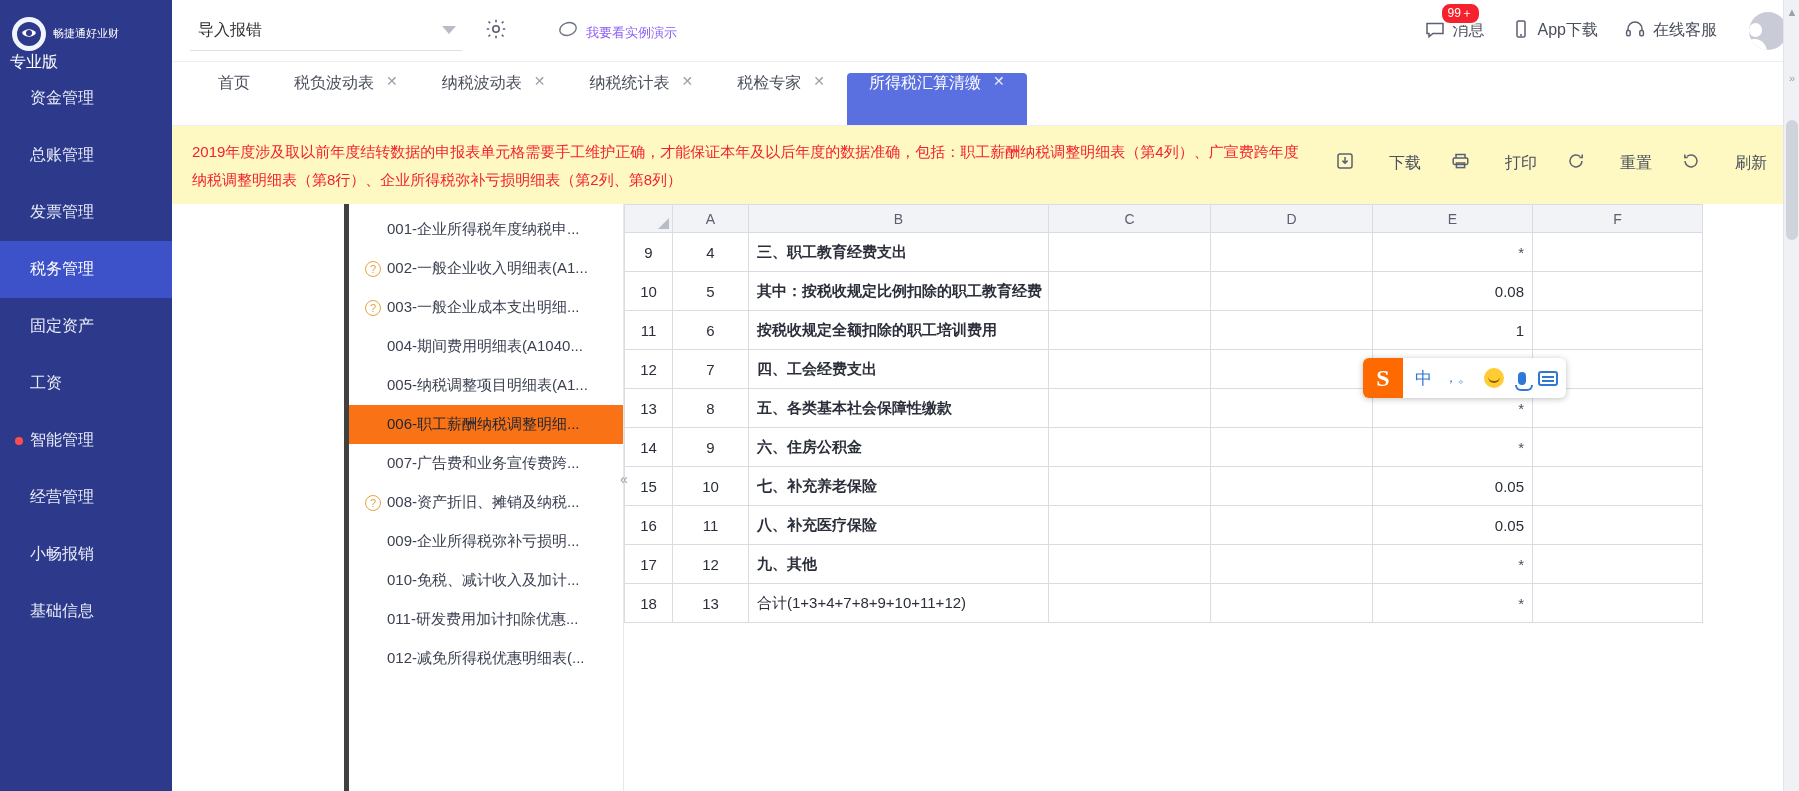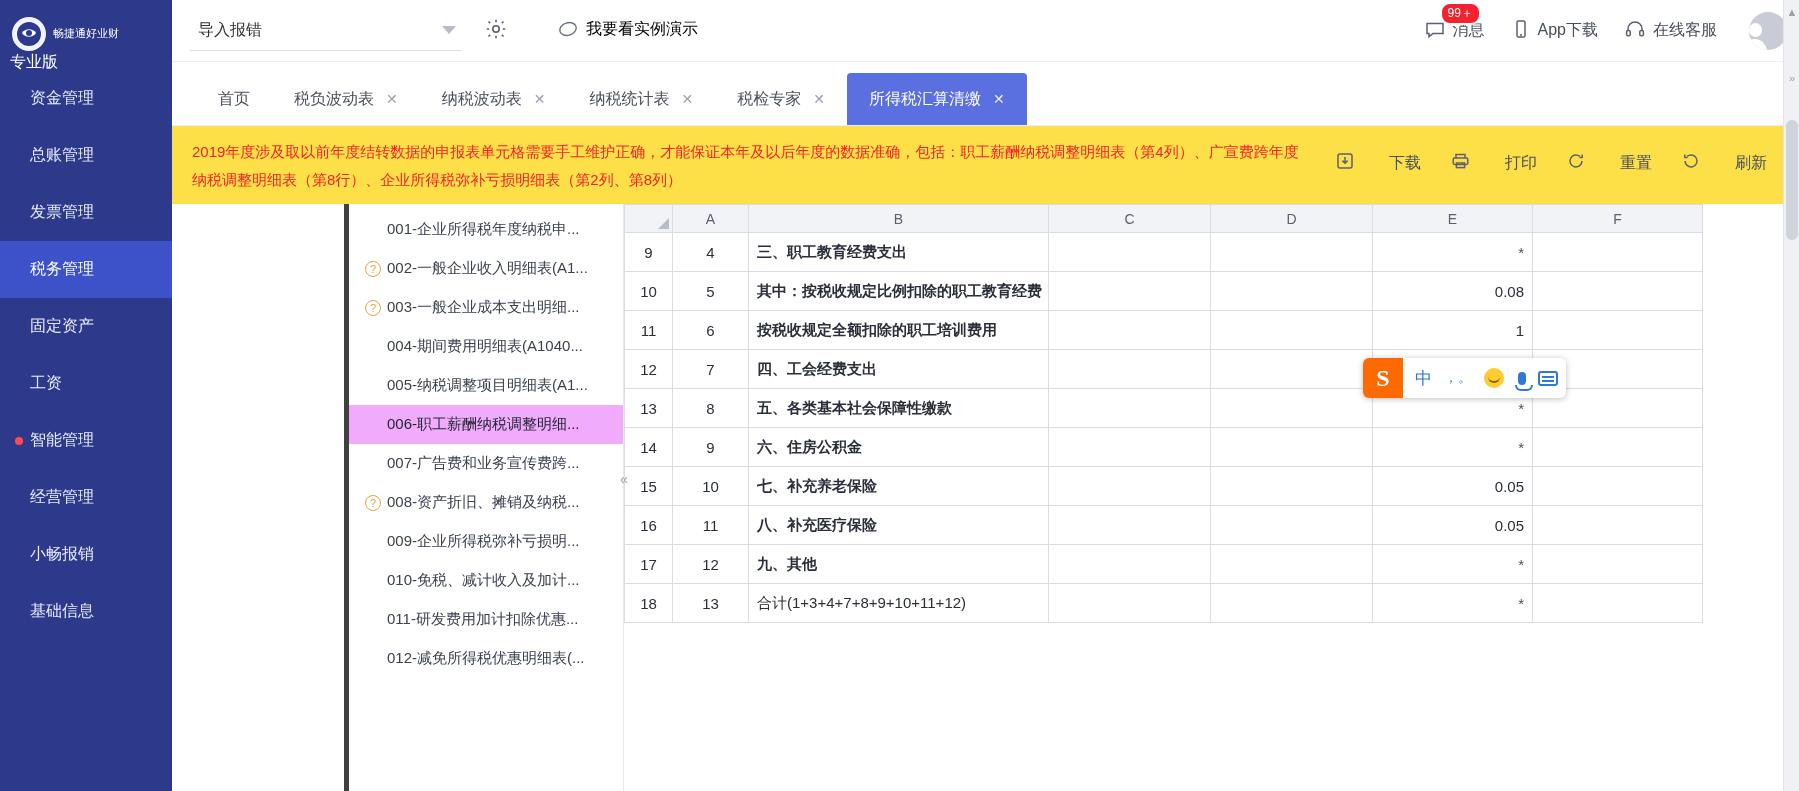--- a/index.html
+++ b/index.html
@@ -110,23 +110,23 @@
     border-right: 7px solid transparent;
     border-top: 8px solid #b9bcc6;
     margin-left: 6px;
   }
   .gear {
     margin-left: 22px;
     cursor: pointer;
     color: #5b6070;
   }
   .demo-link {
-    display: flex; align-items: flex-start;
+    display: flex; align-items: flex-end;
     margin-left: 50px;
-    font-size: 16px; color: #000000;
+    font-size: 13px; color: #8b5cf6;
     cursor: pointer;
   }
   .demo-link .ico { margin-right: 8px; color: #6b7180; }
   .topbar-right {
     margin-left: auto;
     display: flex;
     align-items: center;
     gap: 26px;
     padding-right: 4px;
   }
@@ -165,21 +165,21 @@
     height: 64px;
     display: flex;
     align-items: flex-end;
     padding: 0 0 0 24px;
     border-bottom: 1px solid #eceef3;
     background: #fff;
   }
   .tab {
     height: 52px;
     display: flex;
-    align-items: center;
+    align-items: flex-start;
     padding: 0 22px;
     font-size: 16px;
     color: #4a4f5c;
     cursor: pointer;
     border-radius: 4px 4px 0 0;
     white-space: nowrap;
   }
   .tab .x {
     margin-left: 12px;
     font-size: 14px;
@@ -189,21 +189,21 @@
     background: #5a6fe0;
     color: #fff;
   }
   .tab.active .x { color: #e8ebfb; }
 
   
   .notice-row {
     display: flex;
     align-items: flex-start;
     padding: 12px 14px 10px 20px;
-    background: #fde047;
+    background: #fef9c3;
   }
   .notice {
     color: #f5222d;
     font-size: 15px;
     line-height: 28px;
     max-width: 1110px;
   }
   .notice-actions {
     margin-left: auto;
     display: flex;
@@ -244,21 +244,21 @@
     display: flex;
     align-items: center;
     padding: 0 8px 0 16px;
     font-size: 15px;
     color: #3c4152;
     cursor: pointer;
     white-space: nowrap;
     overflow: hidden;
   }
   .tree-item.active {
-    background: #f0abfc;
+    background: #f97316;
     color: #1f2533;
   }
   .tree-item .q {
     width: 16px; height: 16px;
     border-radius: 50%;
     border: 1px solid #e8a33d;
     color: #e8a33d;
     font-size: 11px;
     line-height: 14px;
     text-align: center;

